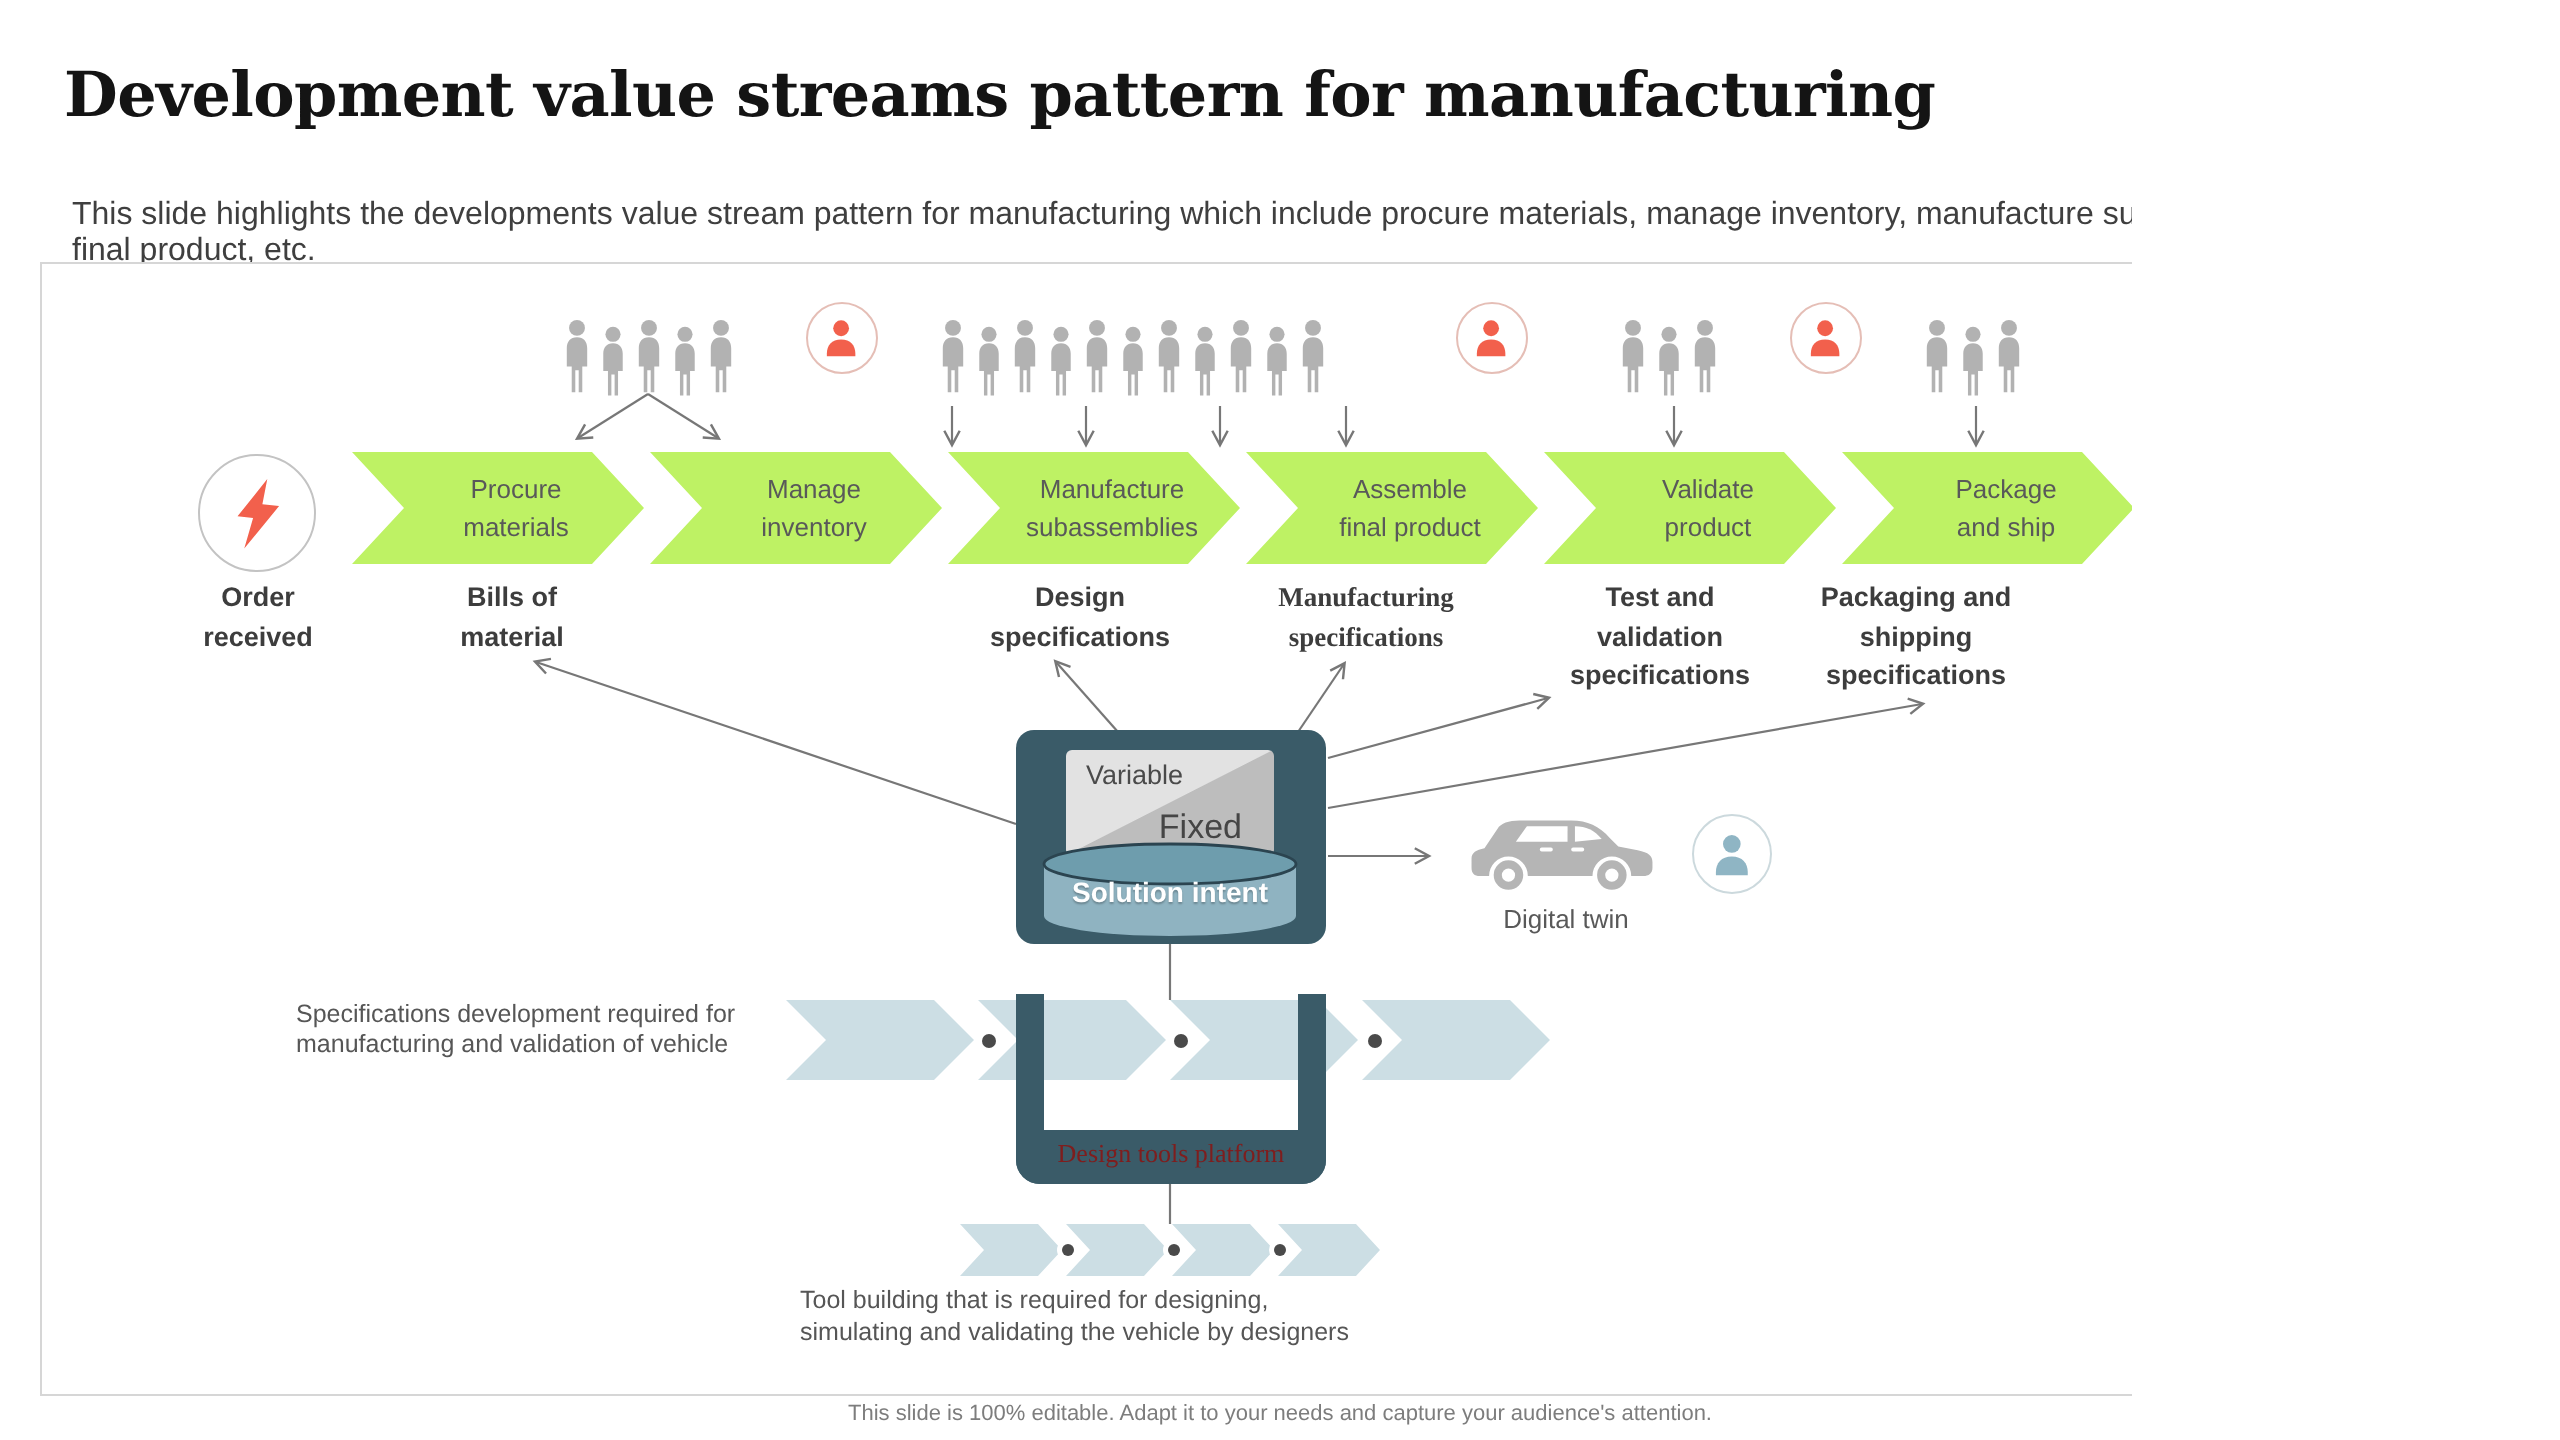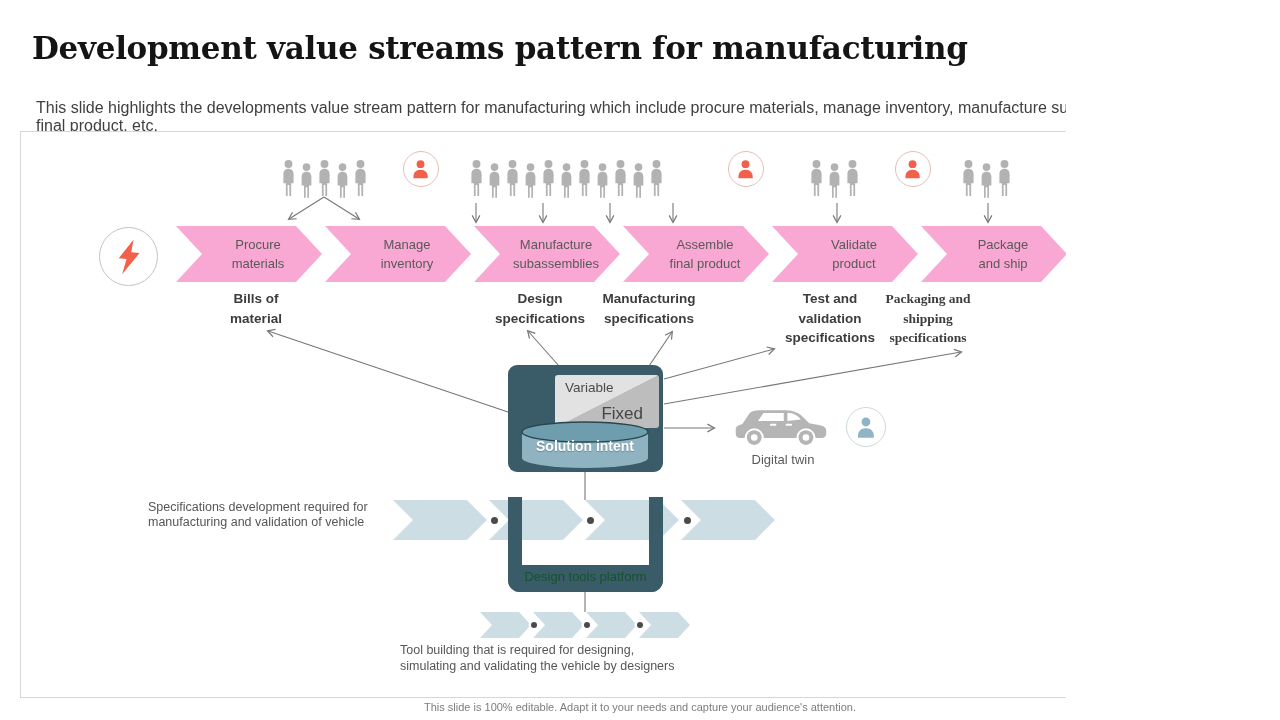--- a/index.html
+++ b/index.html
@@ -6,21 +6,21 @@
   .slide{position:relative;width:1066px;height:720px;background:#fff;overflow:hidden;
          font-family:"Liberation Sans",sans-serif;color:#595959;}
   .abs{position:absolute;}
   .title{left:32px;top:30px;width:1100px;font-family:"DejaVu Serif",serif;font-weight:700;
          font-size:31px;letter-spacing:-0.3px;color:#141414;}
   .subtitle{left:36px;top:99px;width:1200px;font-size:16px;color:#3f3f3f;}
   .canvas-box{left:20px;top:131px;width:1238px;height:565px;border:1px solid #d6d6d6;background:#fff;}
   .footer{left:0;top:701px;width:1280px;text-align:center;font-size:11px;color:#7d7d7d;}
 
   
-  .chevron-pink{top:226px;height:56px;width:146px;background:#f9a8d4;
+  .chevron-pink{top:226px;height:56px;width:146px;background:#bef264;
     clip-path:polygon(0 0,120px 0,146px 50%,120px 100%,0 100%,26px 50%);
     display:flex;align-items:center;justify-content:center;}
   .chevron-pink .ctext{padding-left:18px;text-align:center;white-space:pre-line;
     font-size:13px;line-height:19px;color:#595959;}
 
   
   .chevron-blue1{top:500px;height:40px;width:94px;background:#ccdee4;
     clip-path:polygon(0 0,74px 0,94px 50%,74px 100%,0 100%,20px 50%);}
   .chevron-blue2{top:612px;height:26px;width:51px;background:#ccdee4;
     clip-path:polygon(0 0,39px 0,51px 50%,39px 100%,0 100%,12px 50%);}
@@ -44,32 +44,32 @@
   .people svg:nth-child(even){height:36px;}
 
   
   .start-circle{left:99px;top:227px;width:57px;height:57px;border:1px solid #c3c3c3;border-radius:50%;
     background:#fff;display:flex;align-items:center;justify-content:center;}
   .start-circle svg{width:30px;height:38px;transform:rotate(6deg);}
 
   
   .sol-box{left:508px;top:365px;width:155px;height:107px;background:#3a5b68;border-radius:9px;}
   .sol-panel{left:533px;top:375px;width:104px;height:53px;border-radius:3px;
-    background:linear-gradient(to bottom right,#e2e2e2 49.5%,#bdbdbd 50%);margin-left:22px;}
+    background:linear-gradient(to bottom right,#e2e2e2 49.5%,#bdbdbd 50%);}
   .sol-var{position:absolute;left:10px;top:5px;font-size:13.5px;color:#4a4a4a;}
   .sol-fix{position:absolute;right:16px;bottom:4px;font-size:17px;color:#454545;}
   .sol-cyl{left:520px;top:420px;width:130px;height:50px;}
   .sol-cyl-label{left:520px;top:438px;width:130px;text-align:center;color:#fff;
     font-size:14px;font-weight:600;text-shadow:0 1px 1px rgba(0,0,0,.25);}
 
   
   .bracket{left:508px;top:497px;width:155px;height:95px;box-sizing:border-box;
     border-left:14px solid #3a5b68;border-right:14px solid #3a5b68;border-bottom:27px solid #3a5b68;
     border-bottom-left-radius:12px;border-bottom-right-radius:12px;}
-  .bracket-label{left:508px;top:569px;width:155px;text-align:center;color:#14532d;font-size:13px;}
+  .bracket-label{left:508px;top:569px;width:155px;text-align:center;color:#7f1d1d;font-size:13px;font-family:Liberation Serif, serif;}
 
   .twin-label{left:718px;top:452px;width:130px;text-align:center;font-size:13px;color:#595959;}
   .car{display:block;}
 </style>
 </head>
 <body>
 
 <div class="slide">
 
   <div class="abs title">Development value streams pattern for manufacturing</div>
@@ -100,20 +100,22 @@
       <path d="M585 472 L585 500"></path>
       <path d="M585 592 L585 612"></path>
     </g>
   </svg>
 
   <div class="abs start-circle">
     <svg viewBox="0 0 26 34">
       <path d="M15.5 1 L4 19 L11 19 L8.5 33 L22 12.5 L14.5 12.5 Z" fill="#f2604c"></path>
     </svg>
   </div>
+  <div class="abs outlbl" style="left:64px;width:130px;">Order
+received</div>
 
   <div class="abs people" style="left:280px;top:157px;">
       <svg viewBox="0 0 18 40">
         <circle cx="9" cy="4.6" r="4.2"></circle>
         <path d="M9 9.6 C5.4 9.6 3.6 12 3.6 15.4 L3.6 25 L6.2 25 L6.2 38.6 L8.1 38.6 L8.1 27 L9.9 27 L9.9 38.6 L11.8 38.6 L11.8 25 L14.4 25 L14.4 15.4 C14.4 12 12.6 9.6 9 9.6 Z"></path>
       </svg>
       <svg viewBox="0 0 18 40">
         <circle cx="9" cy="4.6" r="4.2"></circle>
         <path d="M9 9.6 C5.4 9.6 3.6 12 3.6 15.4 L3.6 25 L6.2 25 L6.2 38.6 L8.1 38.6 L8.1 27 L9.9 27 L9.9 38.6 L11.8 38.6 L11.8 25 L14.4 25 L14.4 15.4 C14.4 12 12.6 9.6 9 9.6 Z"></path>
       </svg>
@@ -265,26 +267,26 @@
       <circle cx="23" cy="35.5" r="3.6" fill="#fff"></circle>
     <circle cx="79" cy="35.5" r="8" fill="currentColor"></circle>
       <circle cx="79" cy="35.5" r="3.6" fill="#fff"></circle>
     <rect x="95.5" y="26.5" width="4" height="2.6" rx="1" fill="#fff"></rect>
   </svg>
 
   <div class="abs outlbl" style="left:186px;width:140px;">Bills of
 material</div>
   <div class="abs outlbl" style="left:470px;width:140px;">Design
 specifications</div>
-  <div class="abs outlbl" style="left:574px;width:150px;">Manufacturing
+  <div class="abs outlbl" style="left:608px;width:150px;font-family:Liberation Serif, serif;">Manufacturing
 specifications</div>
   <div class="abs outlbl" style="left:755px;width:150px;">Test and
 validation
 specifications</div>
-  <div class="abs outlbl" style="left:848px;width:160px;font-family:Liberation Serif, serif;">Packaging and
+  <div class="abs outlbl" style="left:878px;width:160px;">Packaging and
 shipping
 specifications</div>
 
   <div class="abs sol-box"></div>
   <div class="abs sol-panel">
     <span class="sol-var">Variable</span>
     <span class="sol-fix">Fixed</span>
   </div>
   <svg class="abs sol-cyl" viewBox="0 0 130 50">
     <ellipse cx="65" cy="38" rx="63" ry="10" fill="#8fb3c1"></ellipse>

